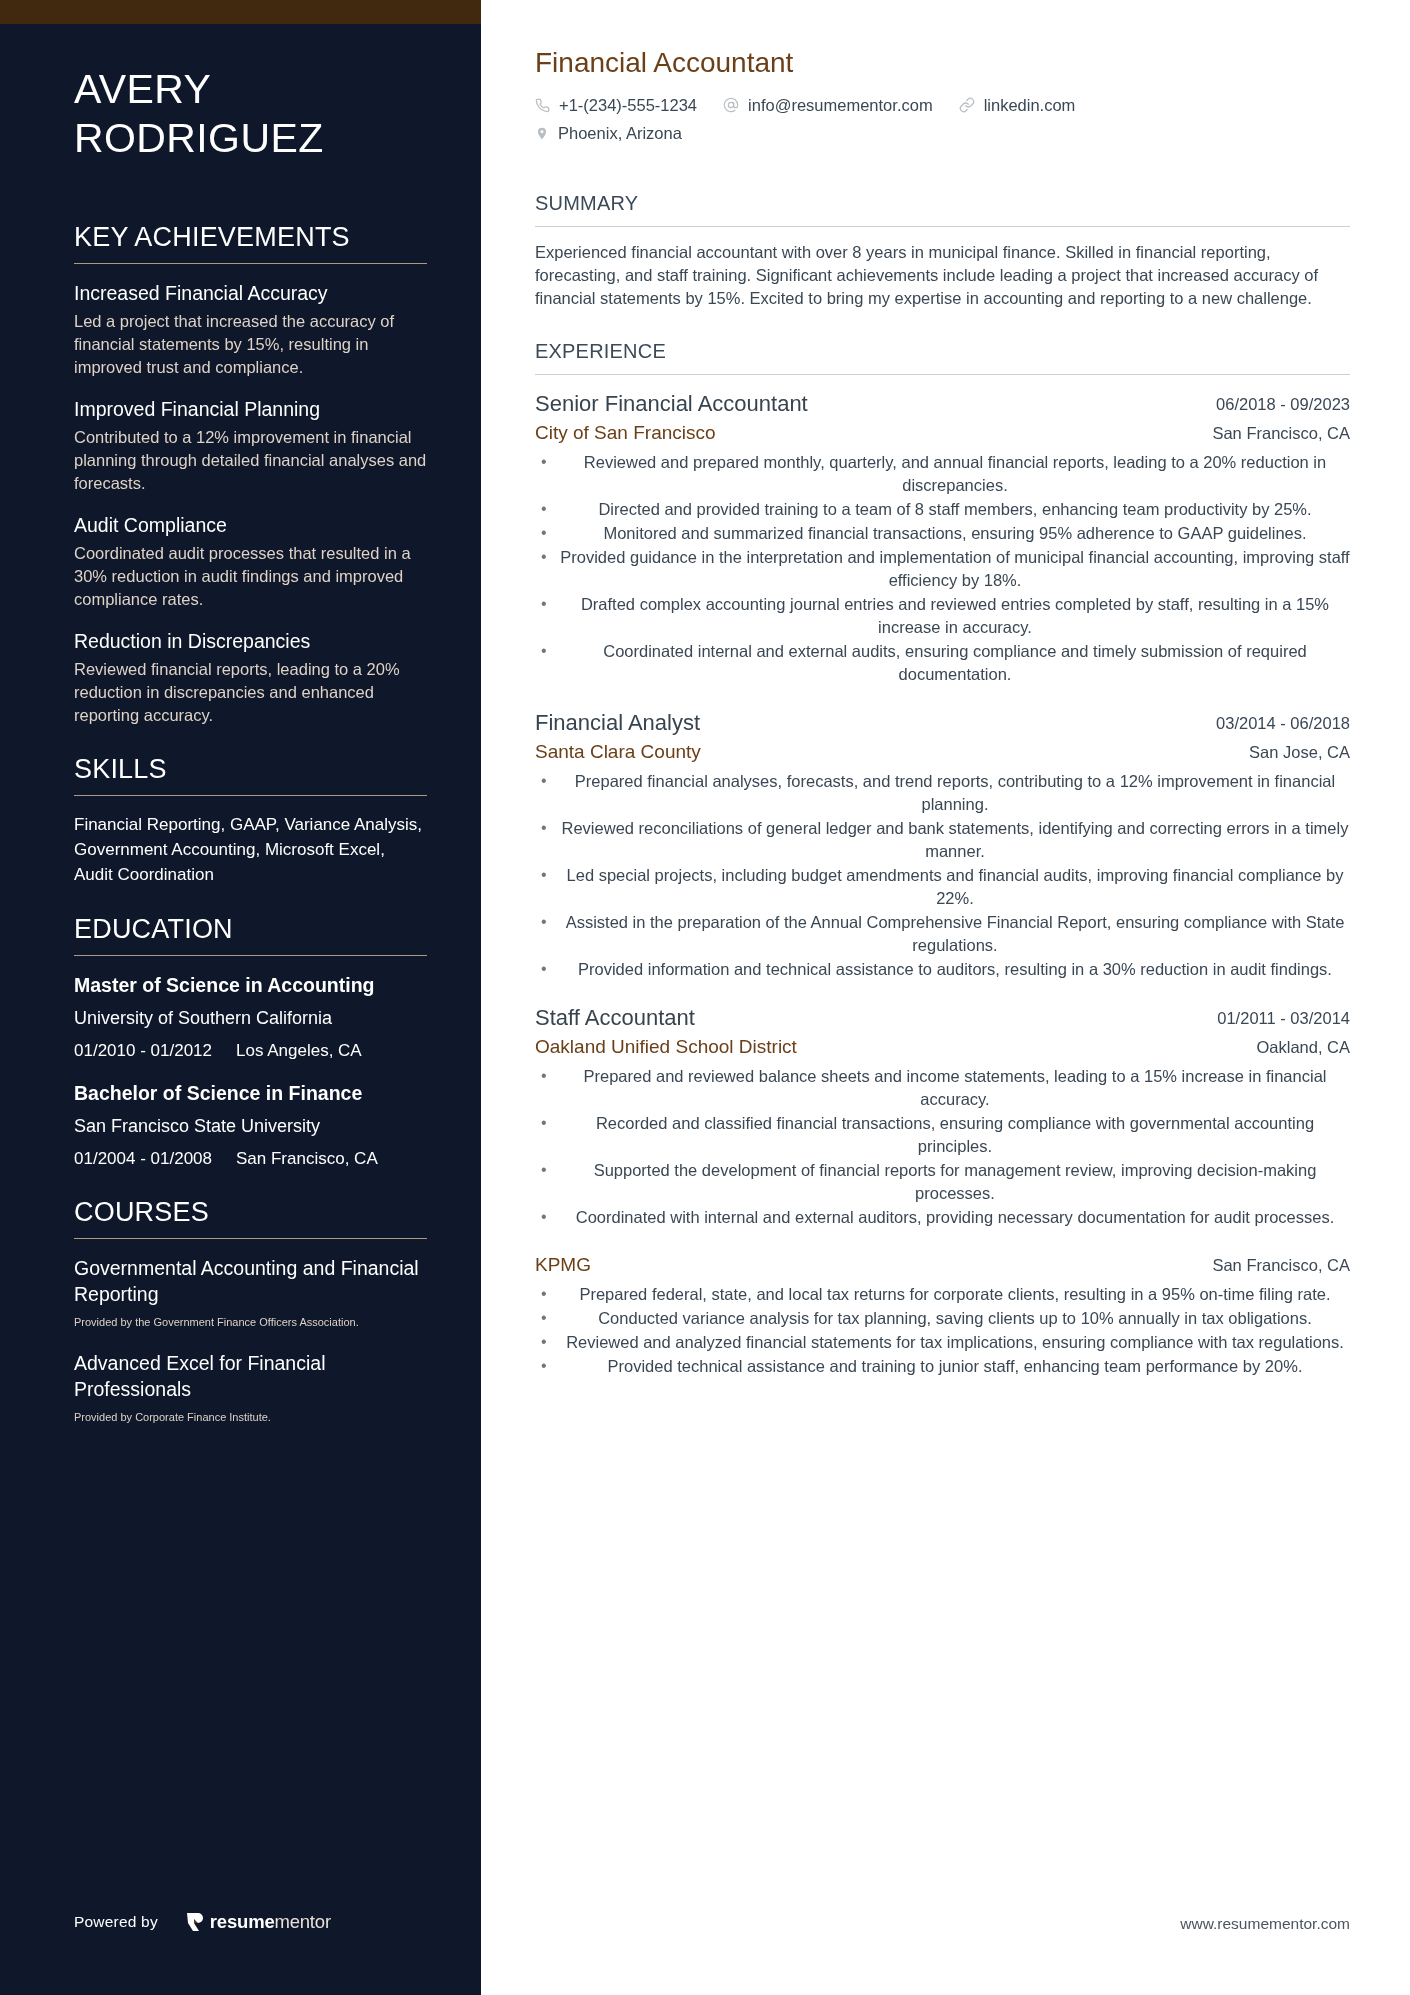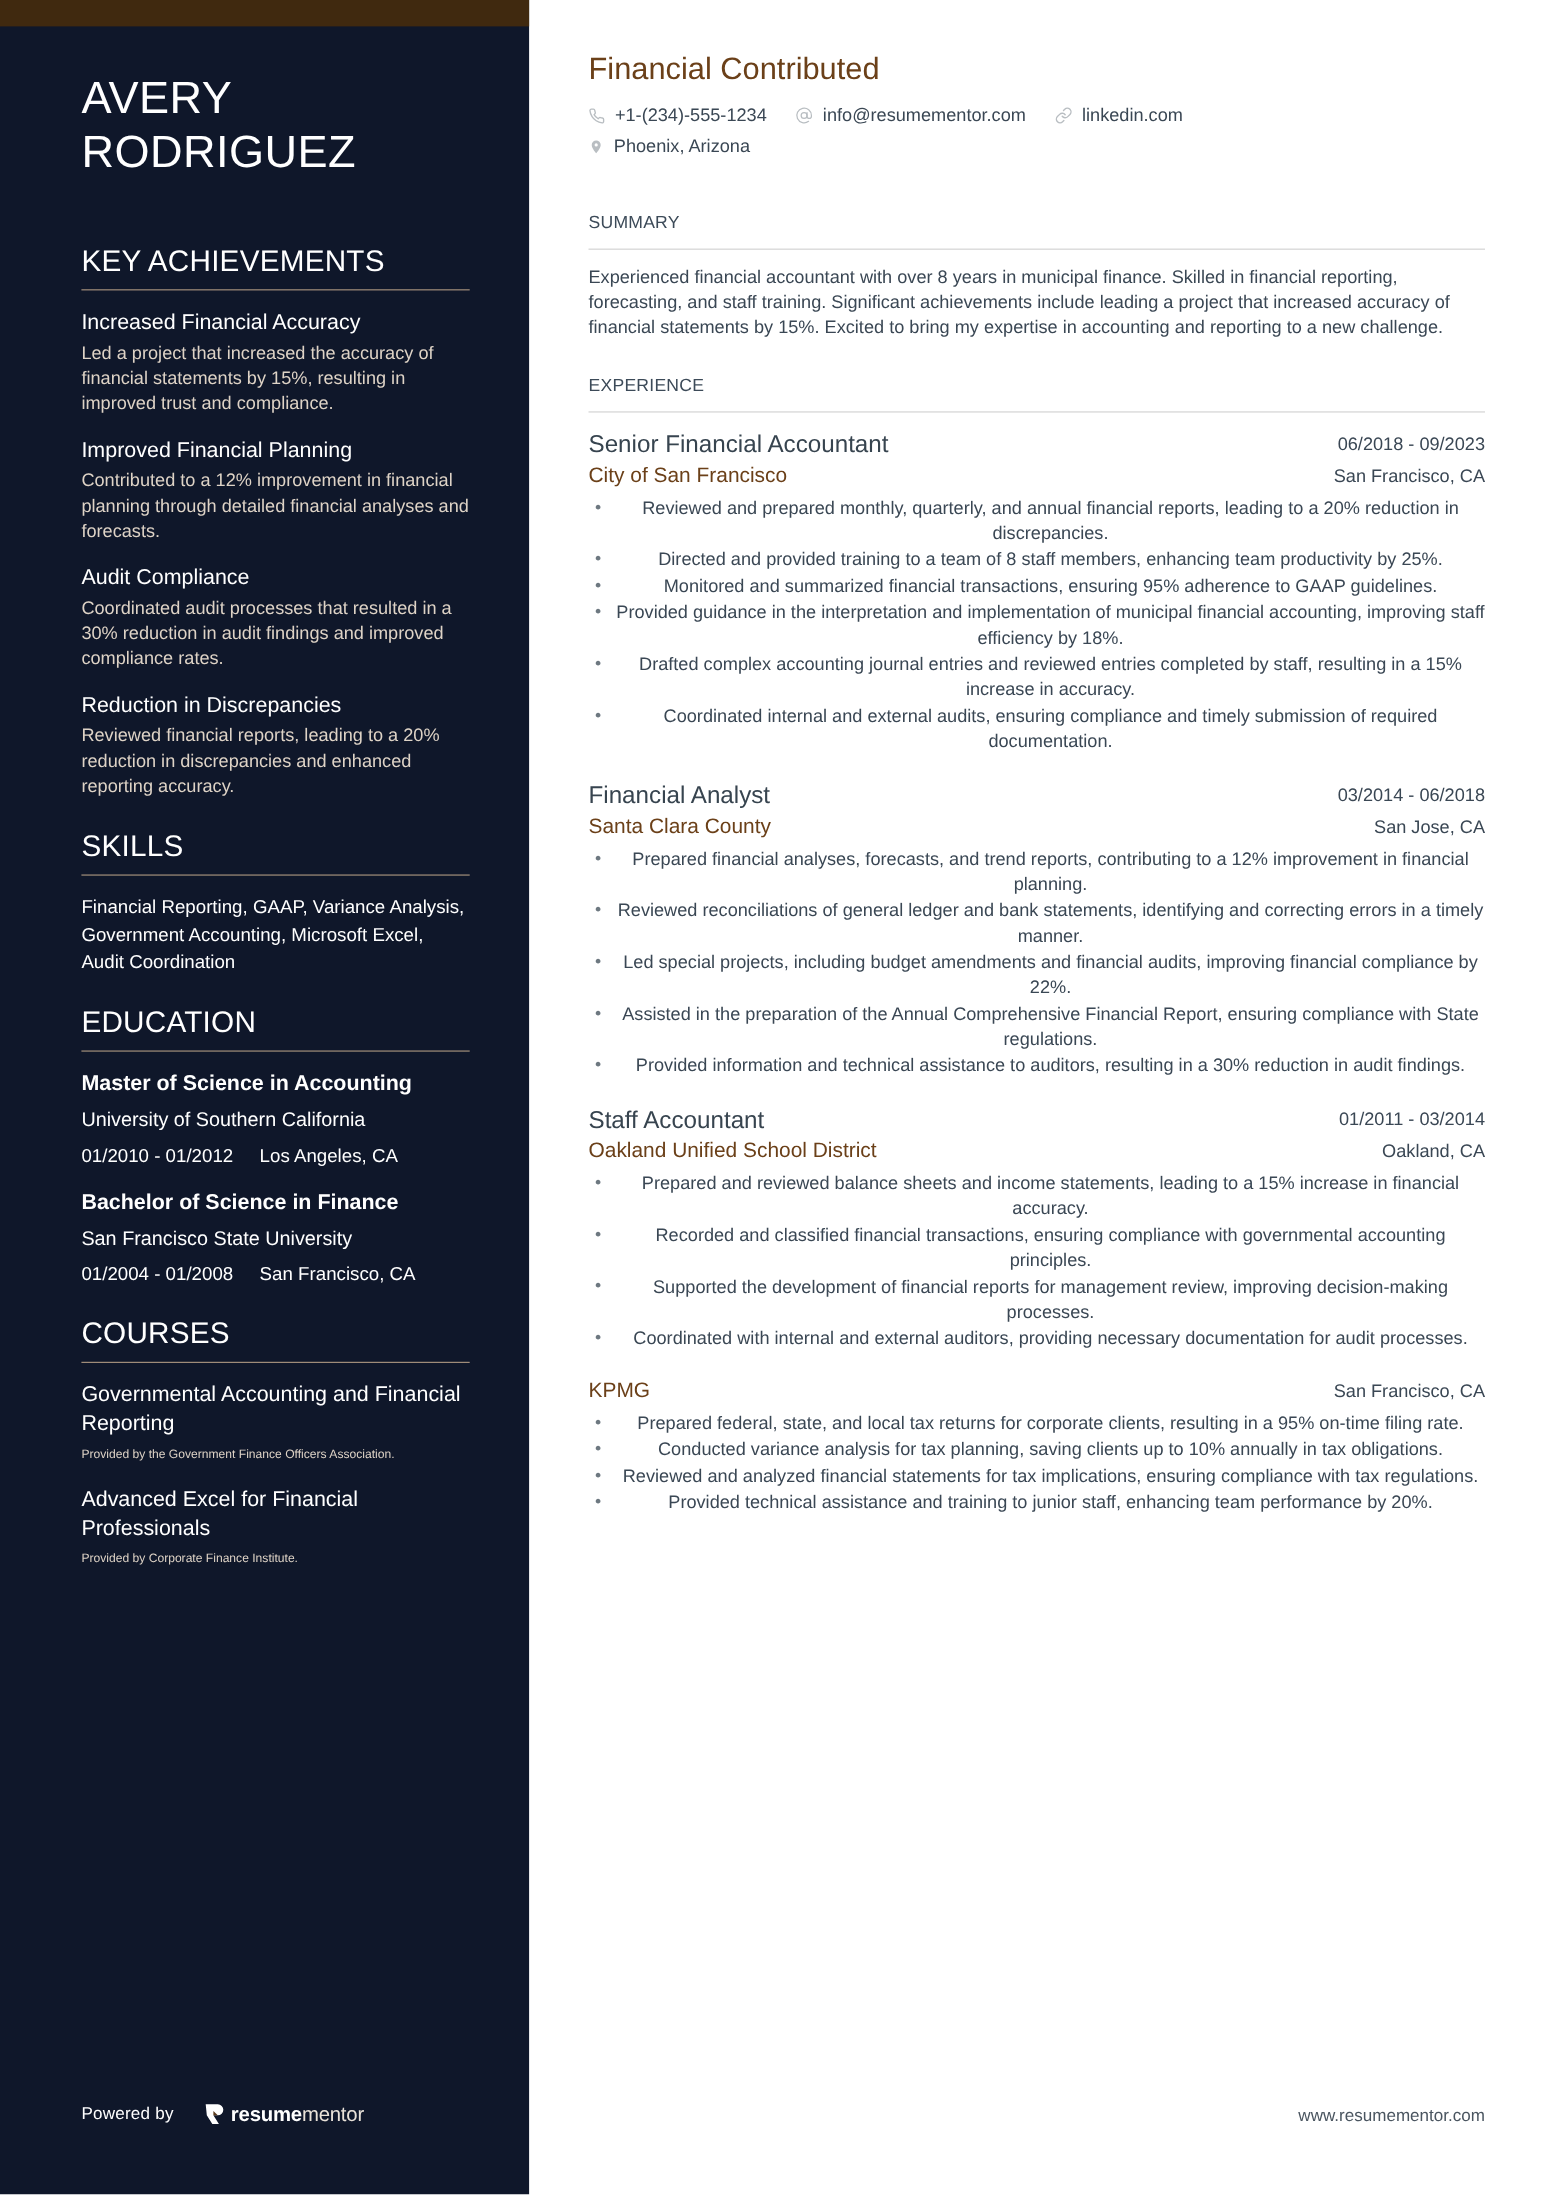--- a/index.html
+++ b/index.html
@@ -174,21 +174,21 @@
     align-items: center;
     gap: 9px;
     font-size: 16.5px;
     line-height: 22px;
     color: #3a4754;
   }
   .contact-item svg { display: block; flex: none; }
 
   .main-section { margin-bottom: 26px; }
   .main-h {
-    font-size: 16px;
+    font-size: 20px;
     line-height: 30px;
     font-weight: 400;
     letter-spacing: 0.2px;
     color: #3c4a58;
     padding-bottom: 8px;
     border-bottom: 1px solid #cfcfcf;
     margin-bottom: 14px;
   }
 
   .summary-text {
@@ -336,21 +336,21 @@
           <path d="M1 1 h11 a5 5 0 0 1 5 5 a5 5 0 0 1 -5 5 h-4 l5 8 h-6 l-5 -8 z" fill="#ffffff"></path>
           <path d="M8 11 h4 l-4 -4 z" fill="#5b3b1c"></path>
         </svg>
         <span class="logo-text"><span>resume</span><span class="lt-light">mentor</span></span>
       </span>
     </div>
   </aside>
 
   <main class="main">
 
-    <h2 class="job-title">Financial Contributed</h2>
+    <h2 class="job-title">Financial Accountant</h2>
 
     <div class="contact-rows">
       <div class="contact-row">
         <span class="contact-item">
           <svg width="15" height="15" viewBox="0 0 24 24" fill="none" stroke="#b9bec2" stroke-width="2" stroke-linecap="round" stroke-linejoin="round">
             <path d="M22 16.92v3a2 2 0 0 1-2.18 2 19.79 19.79 0 0 1-8.63-3.07 19.5 19.5 0 0 1-6-6 19.79 19.79 0 0 1-3.07-8.67A2 2 0 0 1 4.11 2h3a2 2 0 0 1 2 1.72 12.84 12.84 0 0 0 .7 2.81 2 2 0 0 1-.45 2.11L8.09 9.91a16 16 0 0 0 6 6l1.27-1.27a2 2 0 0 1 2.11-.45 12.84 12.84 0 0 0 2.81.7A2 2 0 0 1 22 16.92z"></path>
           </svg>
           <span>+1-(234)-555-1234</span>
         </span>
 

